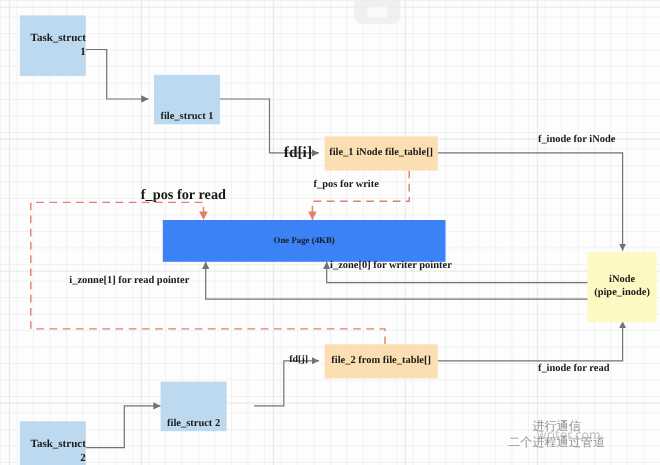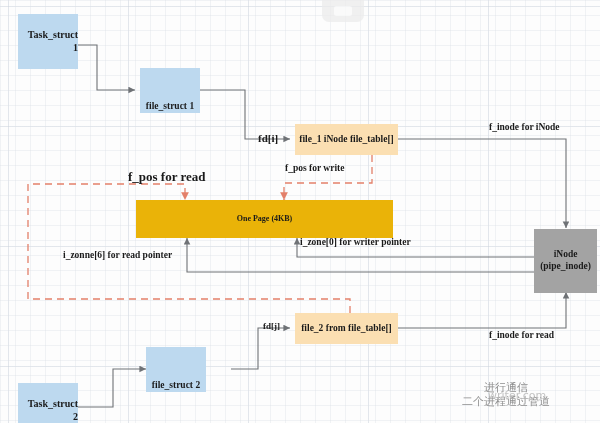--- a/index.html
+++ b/index.html
@@ -24,22 +24,22 @@
     position:absolute;
     display:flex;align-items:center;justify-content:center;
     text-align:center;
     font-weight:bold;
     color:#1a1a1a;
     line-height:1.25;
     box-sizing:border-box;
   }
   .blue{background:#bdd9ef;align-items:flex-end;}
   .orange{background:#fbdfb2;}
-  .green{background:#a3a3a3;}
-  .gray{background:#eab308;}
+  .green{background:#fef9c3;}
+  .gray{background:#3b82f6;margin-left:12px;}
   .lbl{
     position:absolute;
     font-weight:bold;
     color:#1a1a1a;
     white-space:nowrap;
     line-height:1;
   }
   svg.wires{position:absolute;left:0;top:0;width:600px;height:423px;overflow:visible;}
   .sl{fill:none;stroke:#6f7276;stroke-width:1.1;}
   .dl{fill:none;stroke:#e3806a;stroke-width:1.3;stroke-dasharray:7 5;}
@@ -126,31 +126,31 @@
 
 <div class="node blue" style="left:146px;top:347px;width:60px;height:45px;font-size:9.5px;">
   <span>file_struct 2</span>
 </div>
 
 <div class="node blue" style="left:18px;top:383px;width:60px;height:55px;font-size:10px;flex-direction:column;">
   <span>Task_struct</span>
   <span>2</span>
 </div>
 
-<div class="lbl" style="left:258px;top:133px;font-size:11px;">fd[i]</div>
+<div class="lbl" style="left:258px;top:133px;font-size:14px;">fd[i]</div>
 
 <div class="lbl" style="left:489px;top:123px;font-size:9.5px;">f_inode for iNode</div>
 
 <div class="lbl" style="left:285px;top:164px;font-size:9.5px;">f_pos  for write</div>
 
 <div class="lbl" style="left:80px;top:170px;font-size:13px;margin-left:48px;">f_pos  for read</div>
 
 <div class="lbl" style="left:300px;top:238px;font-size:9.5px;">i_zone[0] for writer pointer</div>
 
-<div class="lbl" style="left:63px;top:251px;font-size:9.5px;">i_zonne[6] for read pointer</div>
+<div class="lbl" style="left:63px;top:251px;font-size:9.5px;">i_zonne[1] for read pointer</div>
 
 <div class="lbl" style="left:263px;top:322px;font-size:9px;">fd[j]</div>
 
 <div class="lbl" style="left:489px;top:331px;font-size:9.5px;">f_inode for read</div>
 
 <div class="cn" style="left:462px;top:381px;">
   <div>进行通信</div>
   <div>二个进程通过管道</div>
 </div>
 

